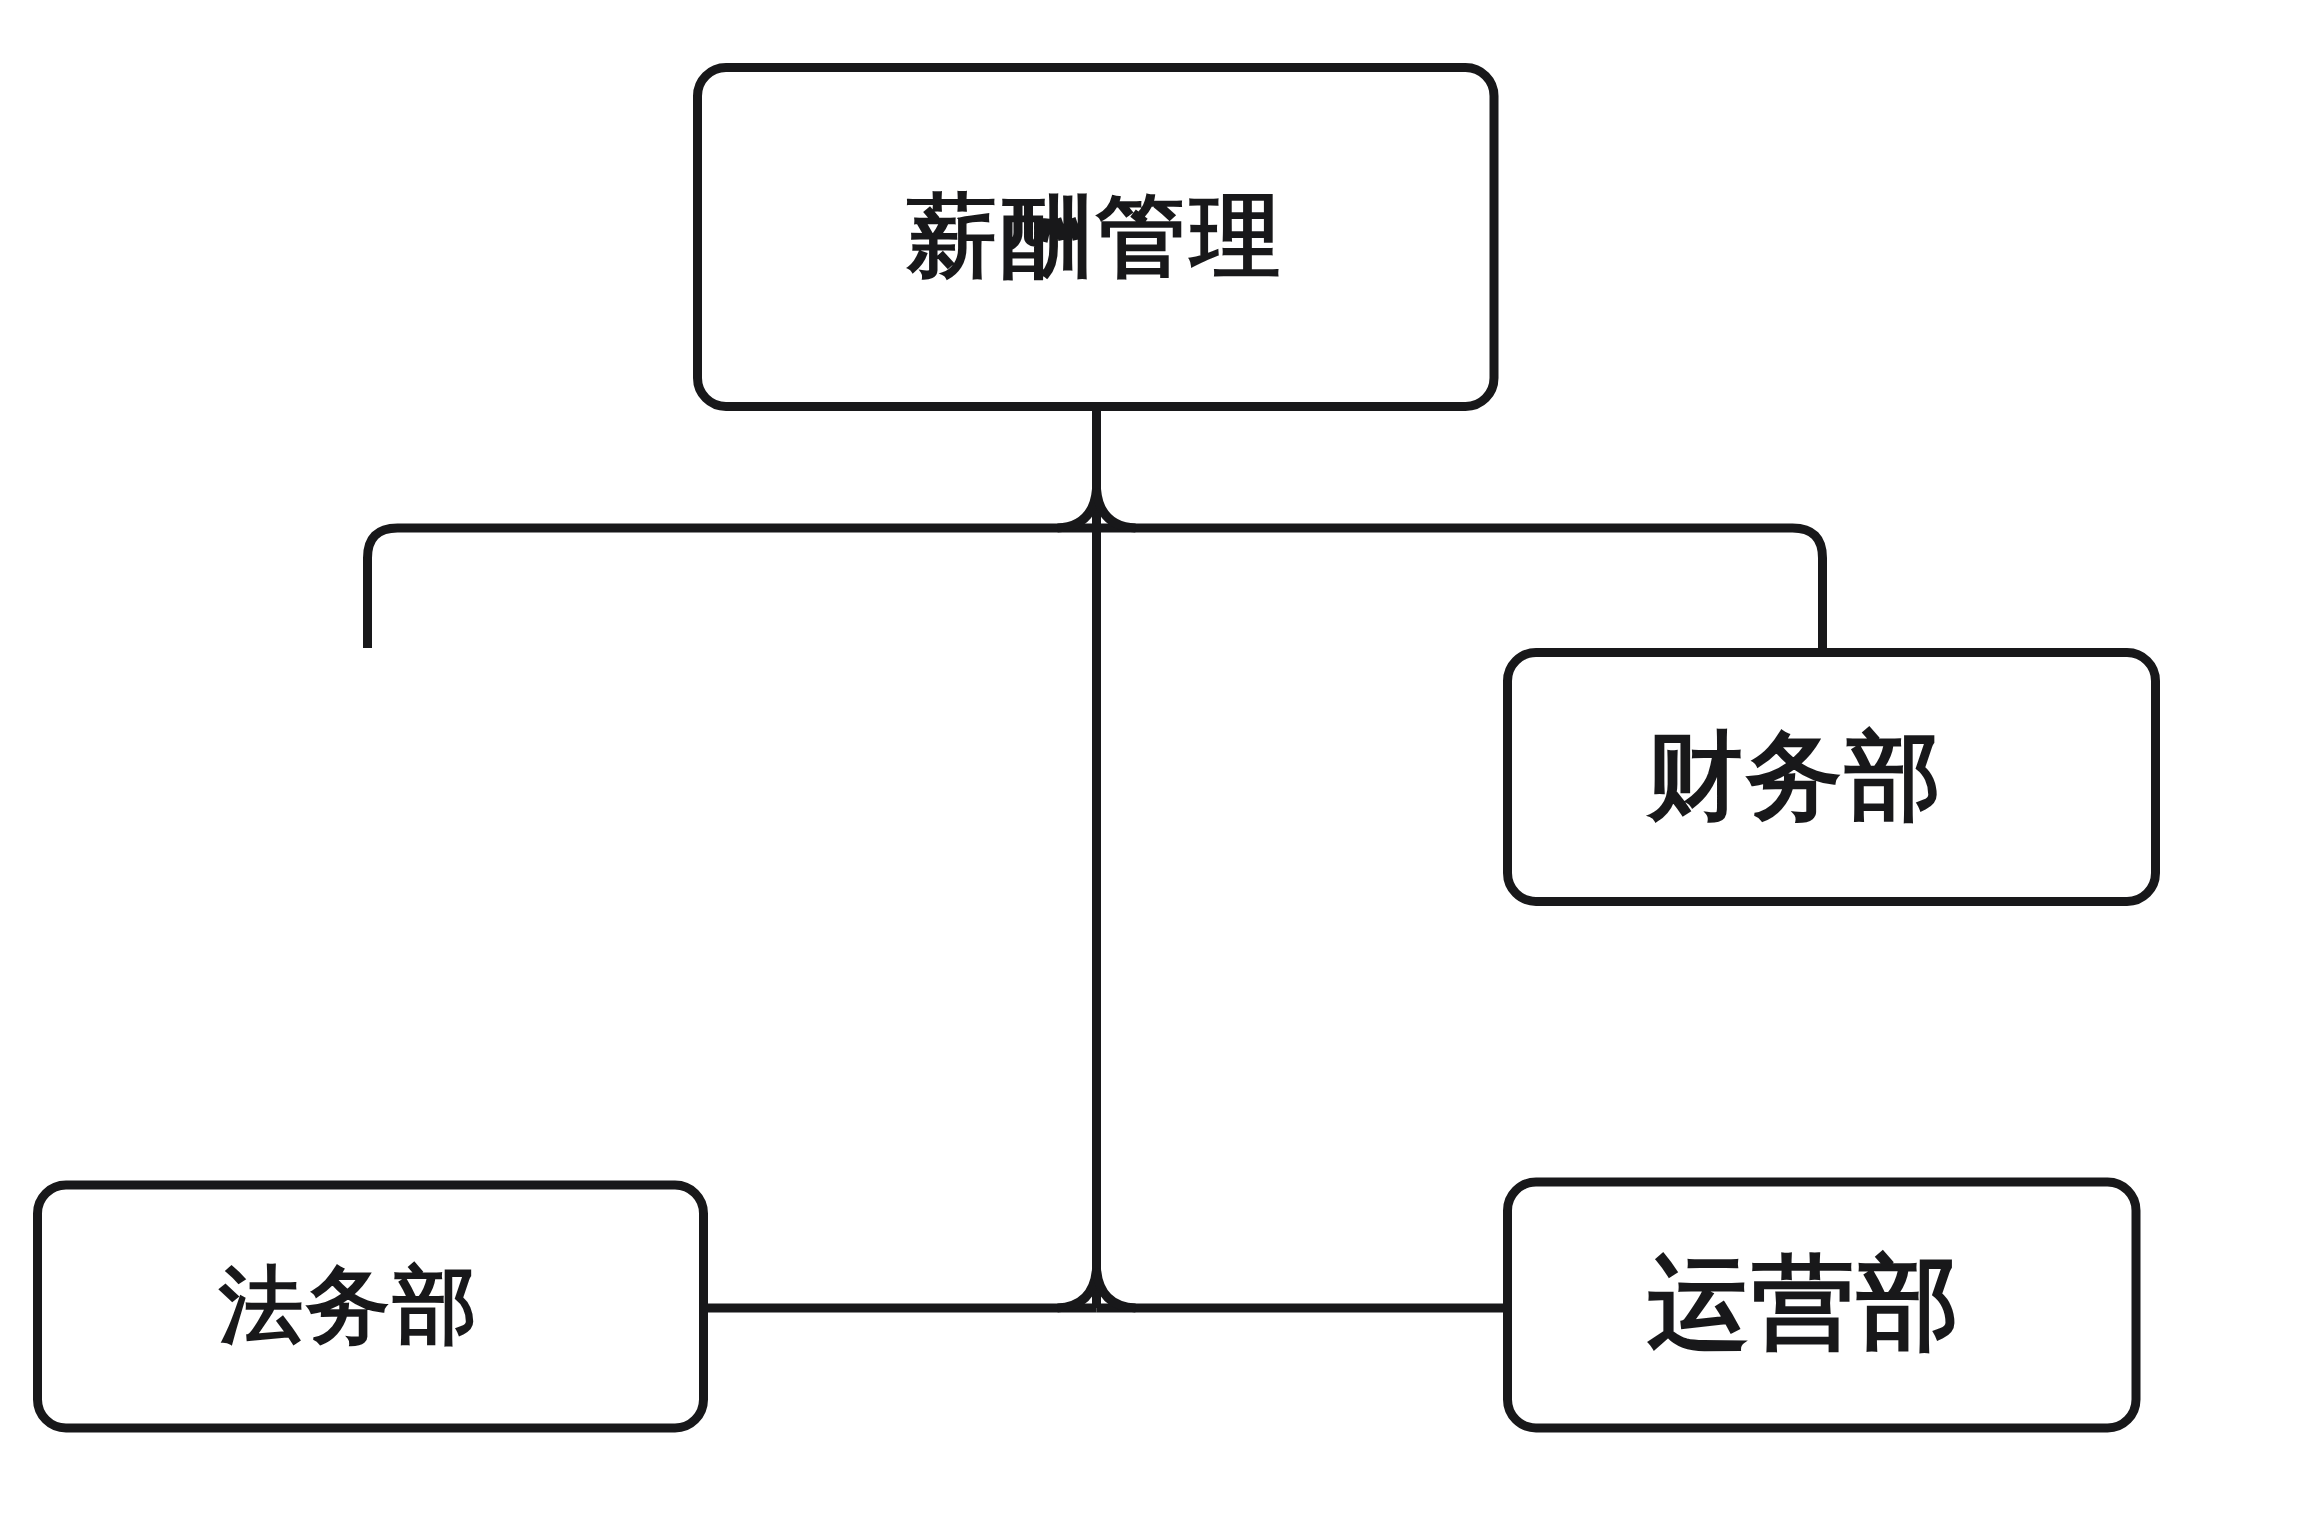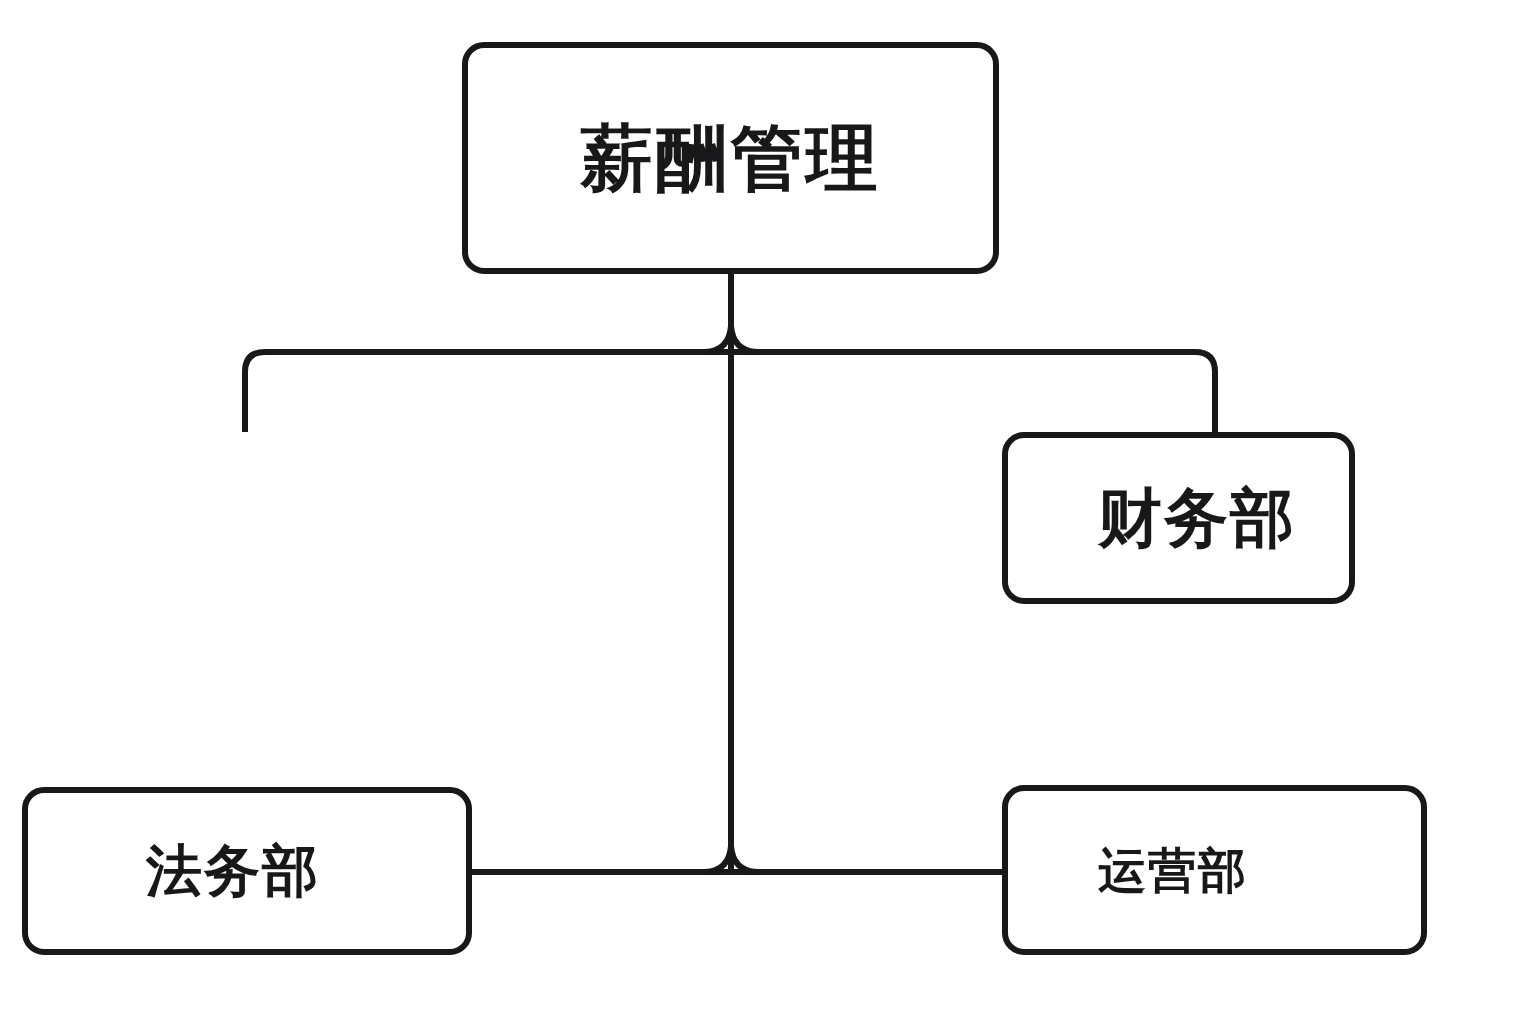--- a/index.html
+++ b/index.html
@@ -46,38 +46,38 @@
     letter-spacing: 2px;
   }
   
   #node-root {
     left: 462px;
     top: 42px;
     width: 537px;
     height: 232px;
   }
   #node-root .node-label {
-    font-size: 72px;
+    font-size: 60px;
     letter-spacing: 3px;
   }
   
   #node-hr {
     left: 18px;
     top: 432px;
     width: 454px;
     height: 172px;
   }
   #node-hr .node-label {
     font-size: 64px;
   }
   
   #node-finance {
     left: 1002px;
     top: 432px;
-    width: 353px;
+    width: 438px;
     height: 172px;
     justify-content: flex-start;
     padding-left: 90px;
   }
   #node-finance .node-label {
     font-size: 64px;
   }
   
   #node-legal {
     left: 22px;
@@ -93,21 +93,21 @@
   
   #node-ops {
     left: 1002px;
     top: 785px;
     width: 425px;
     height: 170px;
     justify-content: flex-start;
     padding-left: 90px;
   }
   #node-ops .node-label {
-    font-size: 48px;
+    font-size: 68px;
   }
 </style>
 </head>
 <body>
 
 <div id="canvas">
 
   <svg id="wires" viewBox="0 0 1536 1024" width="1536" height="1024" xmlns="http://www.w3.org/2000/svg">
     <g fill="none" stroke="#18181a" stroke-width="6" stroke-linecap="butt" stroke-linejoin="round">
 

